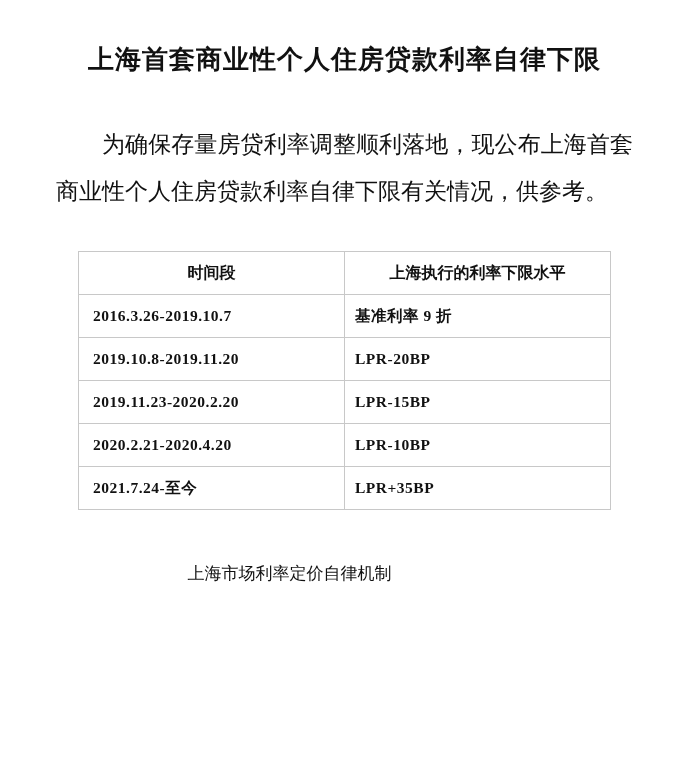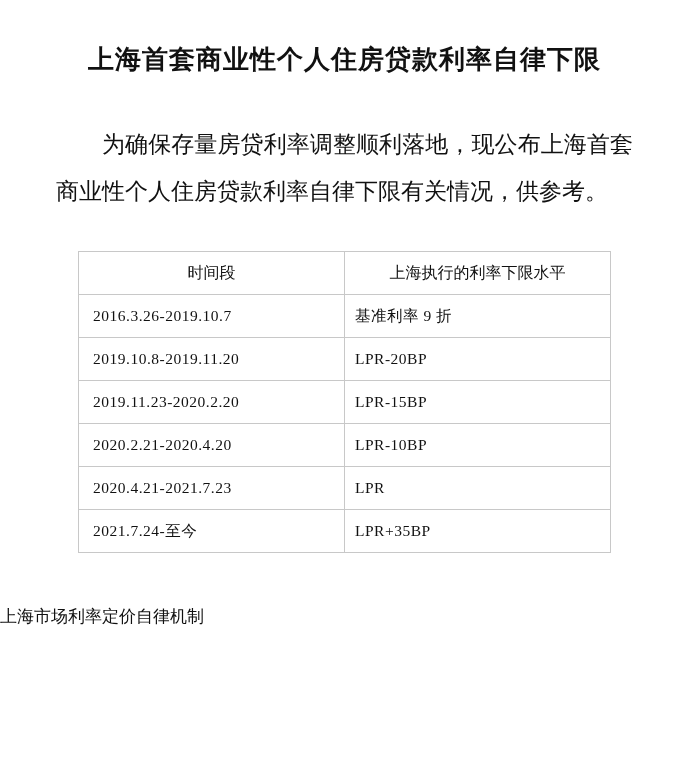--- a/index.html
+++ b/index.html
@@ -43,41 +43,41 @@
   table.rate-table {
     border-collapse: collapse;
     width: 100%;
     table-layout: fixed;
   }
   table.rate-table td,
   table.rate-table th {
     border: 1px solid #c8c8c8;
     height: 42px;
     font-size: 15.5px;
-    font-weight: normal;
+    font-weight: bold;
     color: #111;
     padding: 0 10px;
     vertical-align: middle;
   }
   table.rate-table thead th {
     text-align: center;
     font-size: 16px;
   }
   table.rate-table tbody td.period {
     text-align: left;
     padding-left: 14px;
     letter-spacing: 0.5px;
   }
   table.rate-table tbody td.level {
     text-align: left;
     letter-spacing: 0.5px;
   }
   .signature {
     margin: 44px 110px 0 0;
-    text-align: left;
+    text-align: center;
     font-size: 17px;
     line-height: 2.3;
     color: #111;
   }
 </style>
 </head>
 <body>
 
 <div class="page">
 
@@ -104,24 +104,20 @@
         </tr>
         <tr>
           <td class="period">2019.11.23-2020.2.20</td>
           <td class="level">LPR-15BP</td>
         </tr>
         <tr>
           <td class="period">2020.2.21-2020.4.20</td>
           <td class="level">LPR-10BP</td>
         </tr>
         <tr>
-          <td class="period">2020.4.21-2021.7.23</td>
-          <td class="level">LPR</td>
-        </tr>
-        <tr>
           <td class="period">2021.7.24-至今</td>
           <td class="level">LPR+35BP</td>
         </tr>
       </tbody>
     </table>
   </div>
 
   <div class="signature">
     <div>上海市场利率定价自律机制</div>
   </div>

